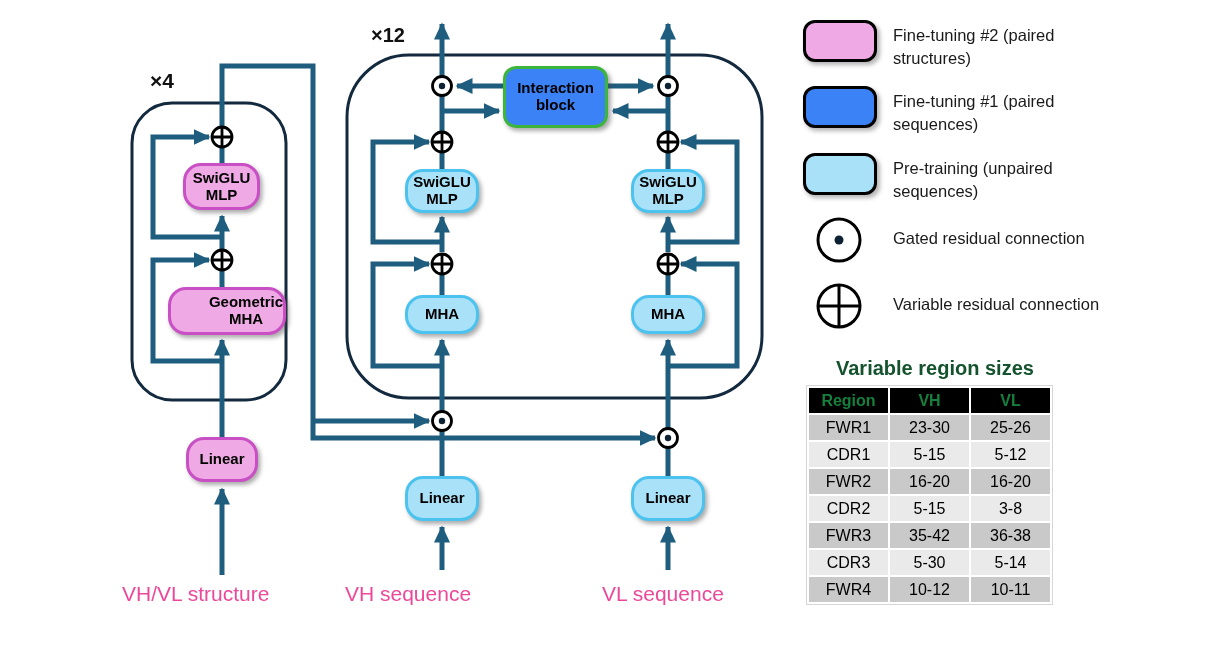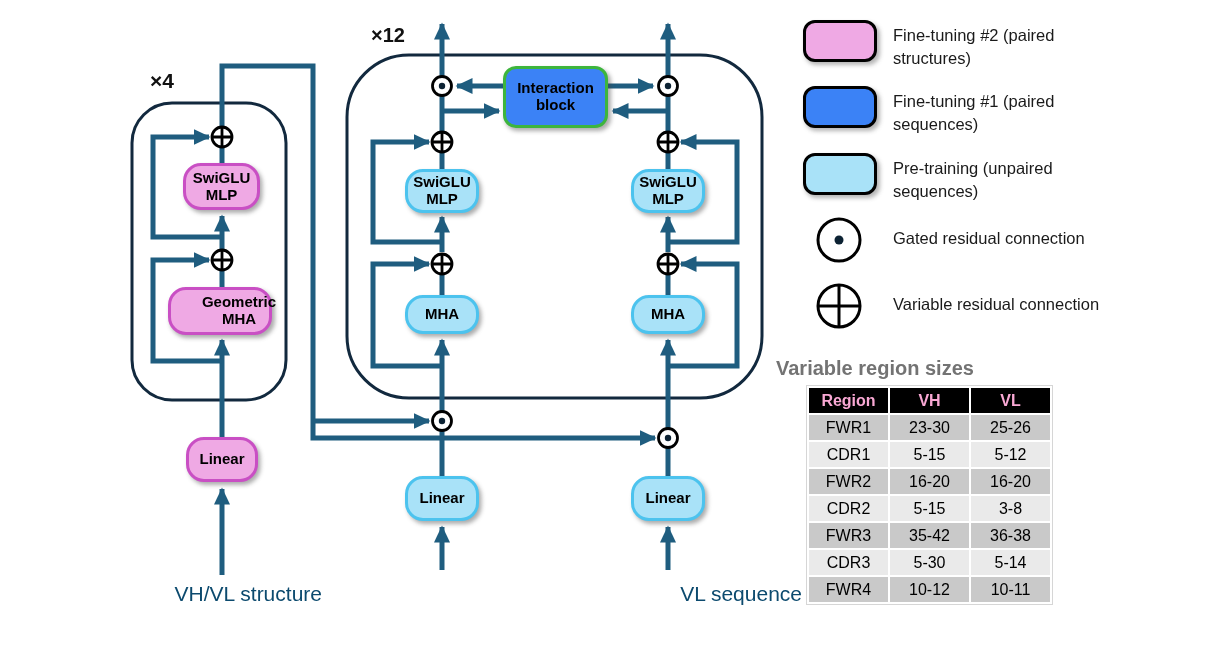--- a/index.html
+++ b/index.html
@@ -11,35 +11,35 @@
   .node{
     position:absolute;z-index:2;display:flex;align-items:center;justify-content:center;
     text-align:center;font-weight:bold;font-size:15px;line-height:1.12;
     border-radius:18px;border:3px solid;box-shadow:2.5px 3px 4px rgba(70,70,70,.45);
     padding:2px;box-sizing:border-box;
   }
   .pink{background:#efa9e4;border-color:#c94fc4;}
   .green{background:#3b82f6;border-color:#3db53d;}
   .blue{background:#a9e2f8;border-color:#4cc3ee;}
   .repeat-label{position:absolute;z-index:2;font-weight:bold;color:#111;}
-  .io-label{position:absolute;z-index:2;width:200px;text-align:right;font-size:21px;color:#0c4a6e;}
+  .io-label{position:absolute;z-index:2;width:200px;text-align:left;font-size:21px;color:#ec4899;}
   .legend-swatch{
     position:absolute;z-index:2;width:74px;height:42px;border-radius:12px;border:3px solid;
     box-sizing:border-box;box-shadow:2.5px 3px 4px rgba(70,70,70,.4);
   }
   .legend-text{
     position:absolute;z-index:2;left:893px;width:235px;font-size:16.5px;line-height:23px;color:#1a1a1a;
   }
-  .table-title{position:absolute;z-index:2;left:776px;top:357px;font-size:20px;font-weight:bold;color:#737373;}
+  .table-title{position:absolute;z-index:2;left:836px;top:357px;font-size:20px;font-weight:bold;color:#14532d;}
   .region-table{
     position:absolute;z-index:2;left:806px;top:385px;
     border-collapse:separate;border-spacing:2px;background:#fff;border:1px solid #d6d6d6;
   }
   .region-table th{
-    background:#000;color:#f9a8d4;font-weight:bold;font-size:16px;width:79px;height:25px;text-align:center;padding:0;
+    background:#000;color:#15803d;font-weight:bold;font-size:16px;width:79px;height:25px;text-align:center;padding:0;
   }
   .region-table td{
     font-size:16px;width:79px;height:25px;text-align:center;padding:0;color:#000;margin-left:34px;
   }
   .region-table tbody tr:nth-child(odd) td{background:#c9c9c9;}
   .region-table tbody tr:nth-child(even) td{background:#eaeaea;}
 </style>
 </head>
 <body>
 
@@ -145,33 +145,34 @@
     <g>
       <circle cx="839" cy="306" r="21" stroke="#000" stroke-width="3" fill="#fff"></circle>
       <path d="M818,306 H860 M839,285 V327" stroke="#000" stroke-width="3" fill="none"></path>
     </g>
   </svg>
 
   <div class="repeat-label" style="left:150px;top:69px;font-size:21px;">×4</div>
   <div class="repeat-label" style="left:363px;top:24px;font-size:20px;margin-left:8px;">×12</div>
 
   <div class="node pink" style="left:183px;top:163px;width:77px;height:47px;">SwiGLU MLP</div>
-  <div class="node pink" style="left:168px;top:287px;width:104px;height:48px;padding-left:40px;">Geometric MHA</div>
+  <div class="node pink" style="left:168px;top:287px;width:118px;height:48px;padding-left:40px;">Geometric MHA</div>
   <div class="node pink" style="left:186px;top:437px;width:72px;height:45px;">Linear</div>
 
   <div class="node blue" style="left:405px;top:169px;width:74px;height:44px;">SwiGLU MLP</div>
   <div class="node blue" style="left:405px;top:295px;width:74px;height:39px;">MHA</div>
   <div class="node blue" style="left:405px;top:476px;width:74px;height:45px;">Linear</div>
   <div class="node blue" style="left:631px;top:169px;width:74px;height:44px;">SwiGLU MLP</div>
   <div class="node blue" style="left:631px;top:295px;width:74px;height:39px;">MHA</div>
   <div class="node blue" style="left:631px;top:476px;width:74px;height:45px;">Linear</div>
 
   <div class="node green" style="left:503px;top:66px;width:105px;height:62px;border-radius:13px;">Interaction block</div>
 
   <div class="io-label" style="left:122px;top:582px;">VH/VL structure</div>
+  <div class="io-label" style="left:345px;top:582px;">VH sequence</div>
   <div class="io-label" style="left:602px;top:582px;">VL sequence</div>
 
   <div>
     <div class="legend-swatch pink" style="left:803px;top:20px;"></div>
     <div class="legend-text" style="top:24px;">Fine-tuning #2 (paired structures)</div>
     <div class="legend-swatch green" style="left:803px;top:86px;"></div>
     <div class="legend-text" style="top:90px;">Fine-tuning #1 (paired sequences)</div>
     <div class="legend-swatch blue" style="left:803px;top:153px;"></div>
     <div class="legend-text" style="top:157px;">Pre-training (unpaired sequences)</div>
     <div class="legend-text" style="top:227px;">Gated residual connection</div>

